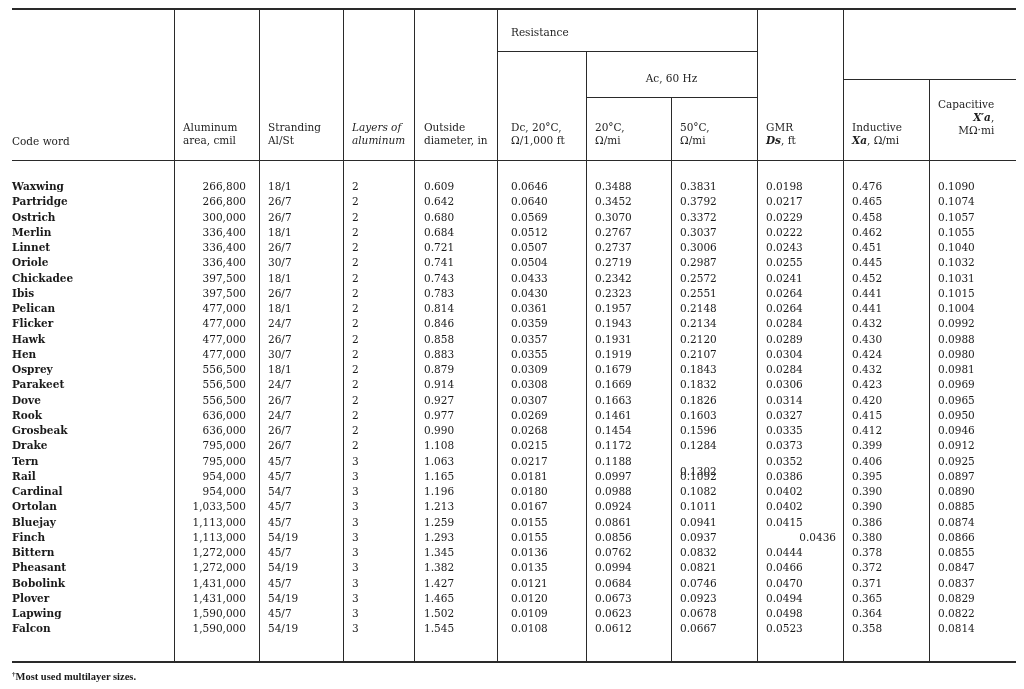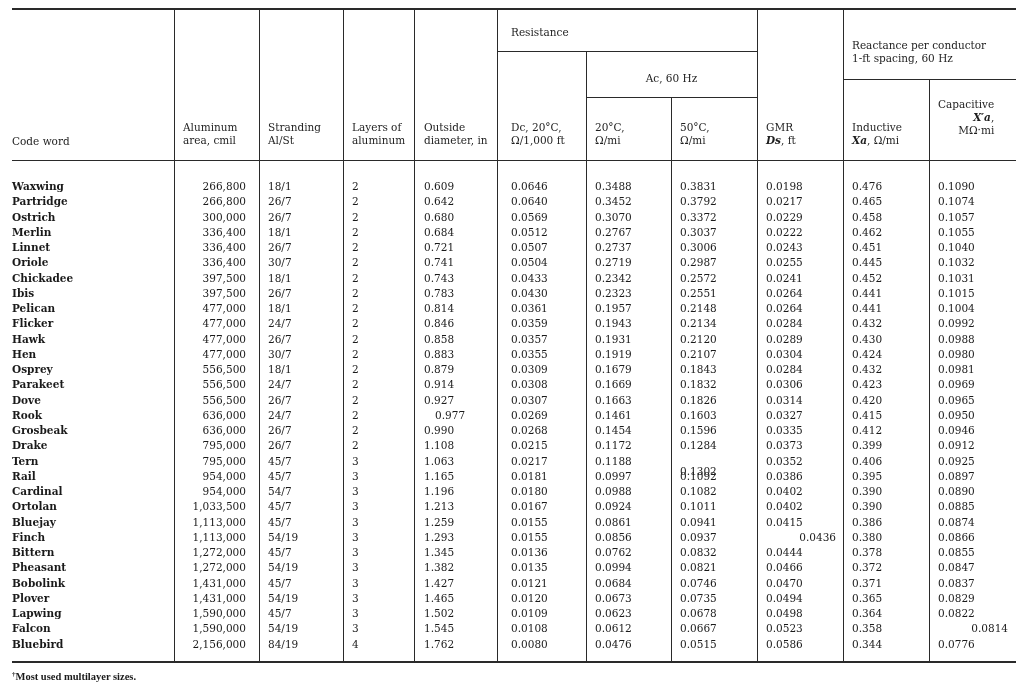--- a/index.html
+++ b/index.html
@@ -50,21 +50,21 @@
   <div class="hdr" style="left:12px; top:135px;">Code word</div>
 
   <div class="hdr" style="left:183px; top:121px;">
     <div>Aluminum</div>
     <div>area, cmil</div>
   </div>
   <div class="hdr" style="left:268px; top:121px;">
     <div>Stranding</div>
     <div>Al/St</div>
   </div>
-  <div class="hdr" style="left:352px; top:121px;">
+  <div class="hdr" style="left:352px; top:121px;font-style:italic;">
     <div>Layers of</div>
     <div>aluminum</div>
   </div>
   <div class="hdr" style="left:424px; top:121px;">
     <div>Outside</div>
     <div>diameter, in</div>
   </div>
 
   <div class="hdr" style="left:511px; top:26px;">Resistance</div>
   <div class="hdr" style="left:586px; top:72px; width:171px; text-align:center;">Ac, 60 Hz</div>
@@ -79,24 +79,20 @@
   </div>
   <div class="hdr" style="left:680px; top:121px;">
     <div>50°C,</div>
     <div>Ω/mi</div>
   </div>
   <div class="hdr" style="left:766px; top:121px;">
     <div>GMR</div>
     <div><i>Ds</i><span>, ft</span></div>
   </div>
 
-  <div class="hdr" style="left:852px; top:39px;">
-    <div>Reactance per conductor</div>
-    <div>1-ft spacing, 60 Hz</div>
-  </div>
   <div class="hdr" style="left:852px; top:121px;">
     <div>Inductive</div>
     <div><i>Xa</i><span>, Ω/mi</span></div>
   </div>
   <div class="hdr" style="left:938px; top:98px;text-align:right;">
     <div>Capacitive</div>
     <div><i>X′a</i><span>,</span></div>
     <div>MΩ·mi</div>
   </div>
 
@@ -294,21 +290,21 @@
         <div class="cell " style="left: 680px; width: 70px; top: 0px;">0.1826</div>
         <div class="cell " style="left: 766px; width: 70px; top: 0px;">0.0314</div>
         <div class="cell " style="left: 852px; width: 70px; top: 0px;">0.420</div>
         <div class="cell " style="left: 938px; width: 70px; top: 0px;">0.0965</div>
       </div>
       <div class="row">
         <div class="cell code" style="left: 12px; width: 150px; top: 0px;">Rook</div>
         <div class="cell num" style="left: 174px; width: 72px; top: 0px;">636,000</div>
         <div class="cell " style="left: 268px; width: 70px; top: 0px;">24/7</div>
         <div class="cell " style="left: 352px; width: 50px; top: 0px;">2</div>
-        <div class="cell " style="left: 424px; width: 60px; top: 0px; margin-left: 11px;">0.977</div>
+        <div class="cell " style="left: 424px; width: 60px; top: 0px;">0.977</div>
         <div class="cell " style="left: 511px; width: 70px; top: 0px;">0.0269</div>
         <div class="cell " style="left: 595px; width: 70px; top: 0px;">0.1461</div>
         <div class="cell " style="left: 680px; width: 70px; top: 0px;">0.1603</div>
         <div class="cell " style="left: 766px; width: 70px; top: 0px;">0.0327</div>
         <div class="cell " style="left: 852px; width: 70px; top: 0px;">0.415</div>
         <div class="cell " style="left: 938px; width: 70px; top: 0px;">0.0950</div>
       </div>
       <div class="row">
         <div class="cell code" style="left: 12px; width: 150px; top: 0px;">Grosbeak</div>
         <div class="cell num" style="left: 174px; width: 72px; top: 0px;">636,000</div>
@@ -453,21 +449,21 @@
         <div class="cell " style="left: 938px; width: 70px; top: 0px;">0.0837</div>
       </div>
       <div class="row">
         <div class="cell code" style="left: 12px; width: 150px; top: 0px;">Plover</div>
         <div class="cell num" style="left: 174px; width: 72px; top: 0px;">1,431,000</div>
         <div class="cell " style="left: 268px; width: 70px; top: 0px;">54/19</div>
         <div class="cell " style="left: 352px; width: 50px; top: 0px;">3</div>
         <div class="cell " style="left: 424px; width: 60px; top: 0px;">1.465</div>
         <div class="cell " style="left: 511px; width: 70px; top: 0px;">0.0120</div>
         <div class="cell " style="left: 595px; width: 70px; top: 0px;">0.0673</div>
-        <div class="cell " style="left: 680px; width: 70px; top: 0px;">0.0735</div>
+        <div class="cell " style="left: 680px; width: 70px; top: 0px;">0.0923</div>
         <div class="cell " style="left: 766px; width: 70px; top: 0px;">0.0494</div>
         <div class="cell " style="left: 852px; width: 70px; top: 0px;">0.365</div>
         <div class="cell " style="left: 938px; width: 70px; top: 0px;">0.0829</div>
       </div>
       <div class="row">
         <div class="cell code" style="left: 12px; width: 150px; top: 0px;">Lapwing</div>
         <div class="cell num" style="left: 174px; width: 72px; top: 0px;">1,590,000</div>
         <div class="cell " style="left: 268px; width: 70px; top: 0px;">45/7</div>
         <div class="cell " style="left: 352px; width: 50px; top: 0px;">3</div>
         <div class="cell " style="left: 424px; width: 60px; top: 0px;">1.502</div>
@@ -482,31 +478,18 @@
         <div class="cell code" style="left: 12px; width: 150px; top: 0px;">Falcon</div>
         <div class="cell num" style="left: 174px; width: 72px; top: 0px;">1,590,000</div>
         <div class="cell " style="left: 268px; width: 70px; top: 0px;">54/19</div>
         <div class="cell " style="left: 352px; width: 50px; top: 0px;">3</div>
         <div class="cell " style="left: 424px; width: 60px; top: 0px;">1.545</div>
         <div class="cell " style="left: 511px; width: 70px; top: 0px;">0.0108</div>
         <div class="cell " style="left: 595px; width: 70px; top: 0px;">0.0612</div>
         <div class="cell " style="left: 680px; width: 70px; top: 0px;">0.0667</div>
         <div class="cell " style="left: 766px; width: 70px; top: 0px;">0.0523</div>
         <div class="cell " style="left: 852px; width: 70px; top: 0px;">0.358</div>
-        <div class="cell " style="left: 938px; width: 70px; top: 0px; text-align: right;">0.0814</div>
-      </div>
-      <div class="row">
-        <div class="cell code" style="left: 12px; width: 150px; top: 0px;">Bluebird</div>
-        <div class="cell num" style="left: 174px; width: 72px; top: 0px;">2,156,000</div>
-        <div class="cell " style="left: 268px; width: 70px; top: 0px;">84/19</div>
-        <div class="cell " style="left: 352px; width: 50px; top: 0px;">4</div>
-        <div class="cell " style="left: 424px; width: 60px; top: 0px;">1.762</div>
-        <div class="cell " style="left: 511px; width: 70px; top: 0px;">0.0080</div>
-        <div class="cell " style="left: 595px; width: 70px; top: 0px;">0.0476</div>
-        <div class="cell " style="left: 680px; width: 70px; top: 0px;">0.0515</div>
-        <div class="cell " style="left: 766px; width: 70px; top: 0px;">0.0586</div>
-        <div class="cell " style="left: 852px; width: 70px; top: 0px;">0.344</div>
-        <div class="cell " style="left: 938px; width: 70px; top: 0px;">0.0776</div>
+        <div class="cell " style="left: 938px; width: 70px; top: 0px;">0.0814</div>
       </div>
     </div>
 
   <div class="footnote"><sup>†</sup><span>Most used multilayer sizes.</span></div>
 </div>
 
 </body></html>

